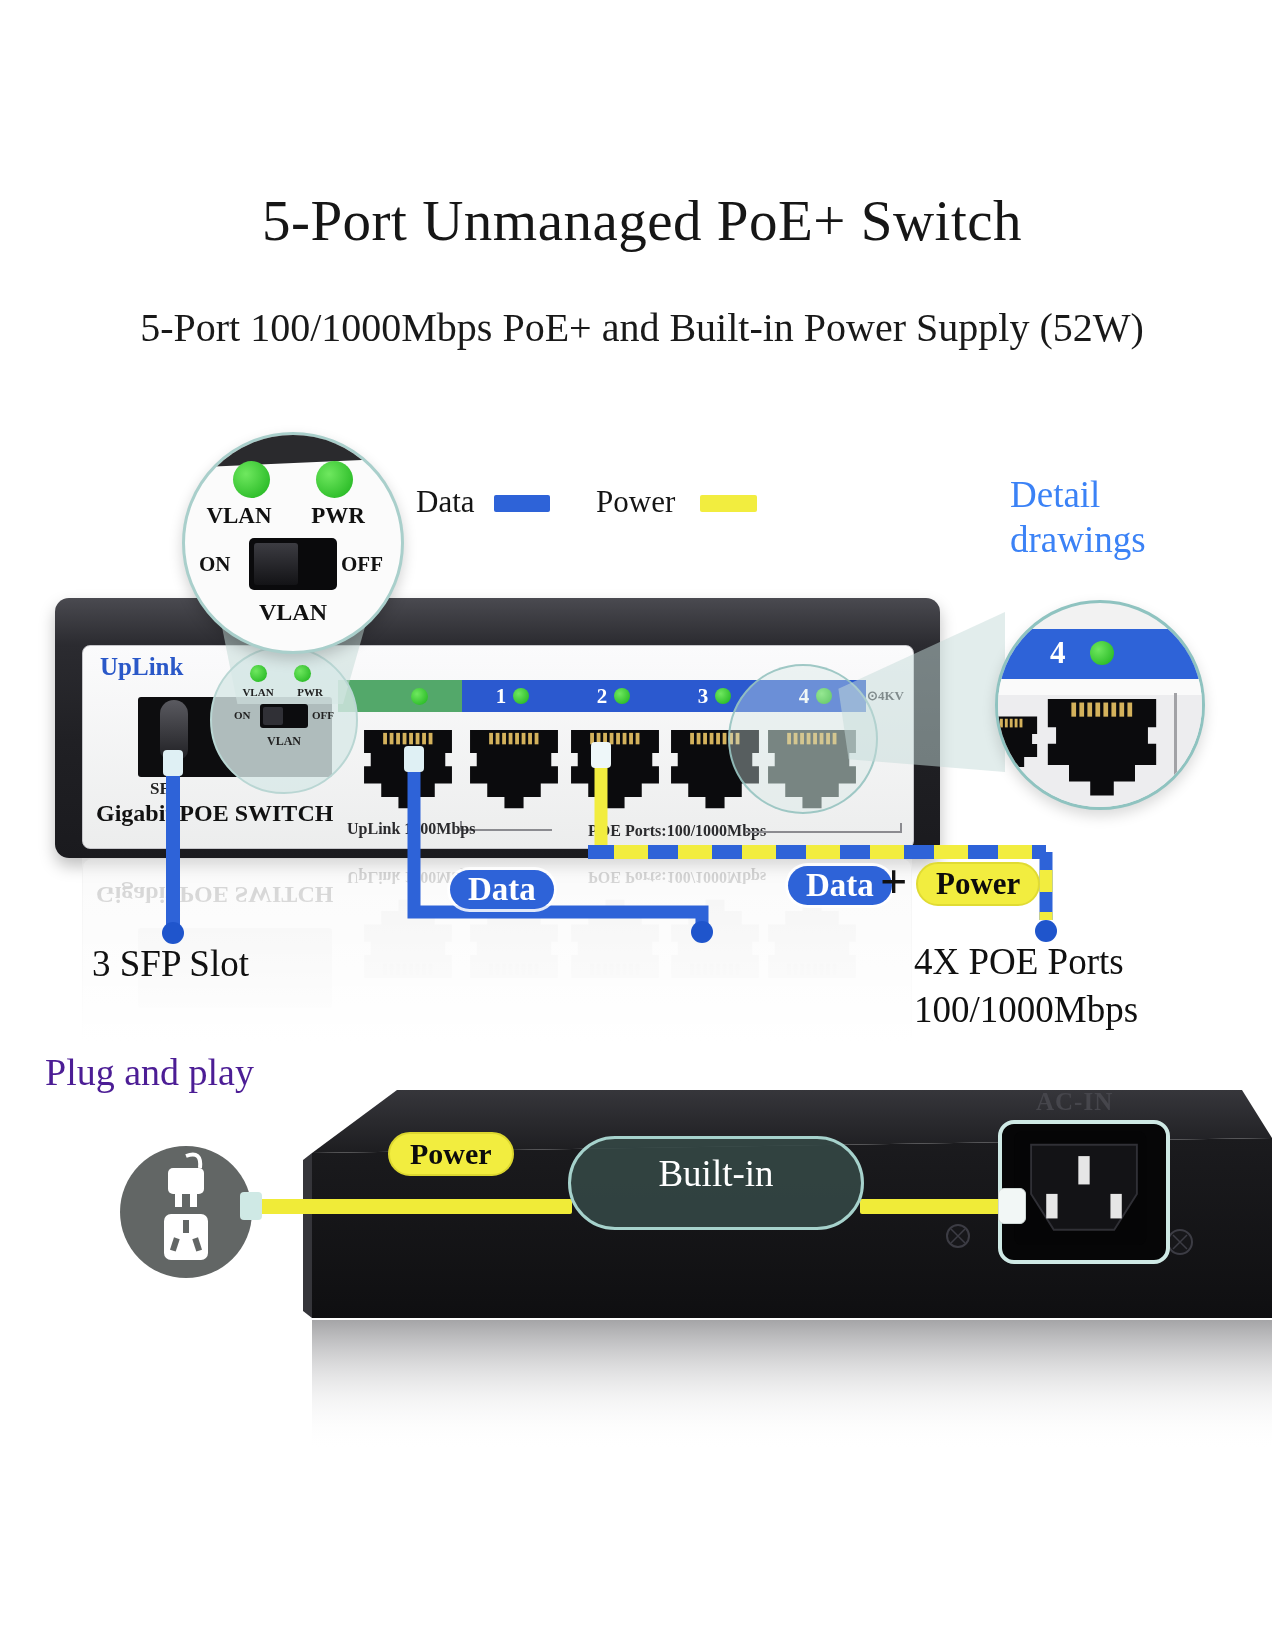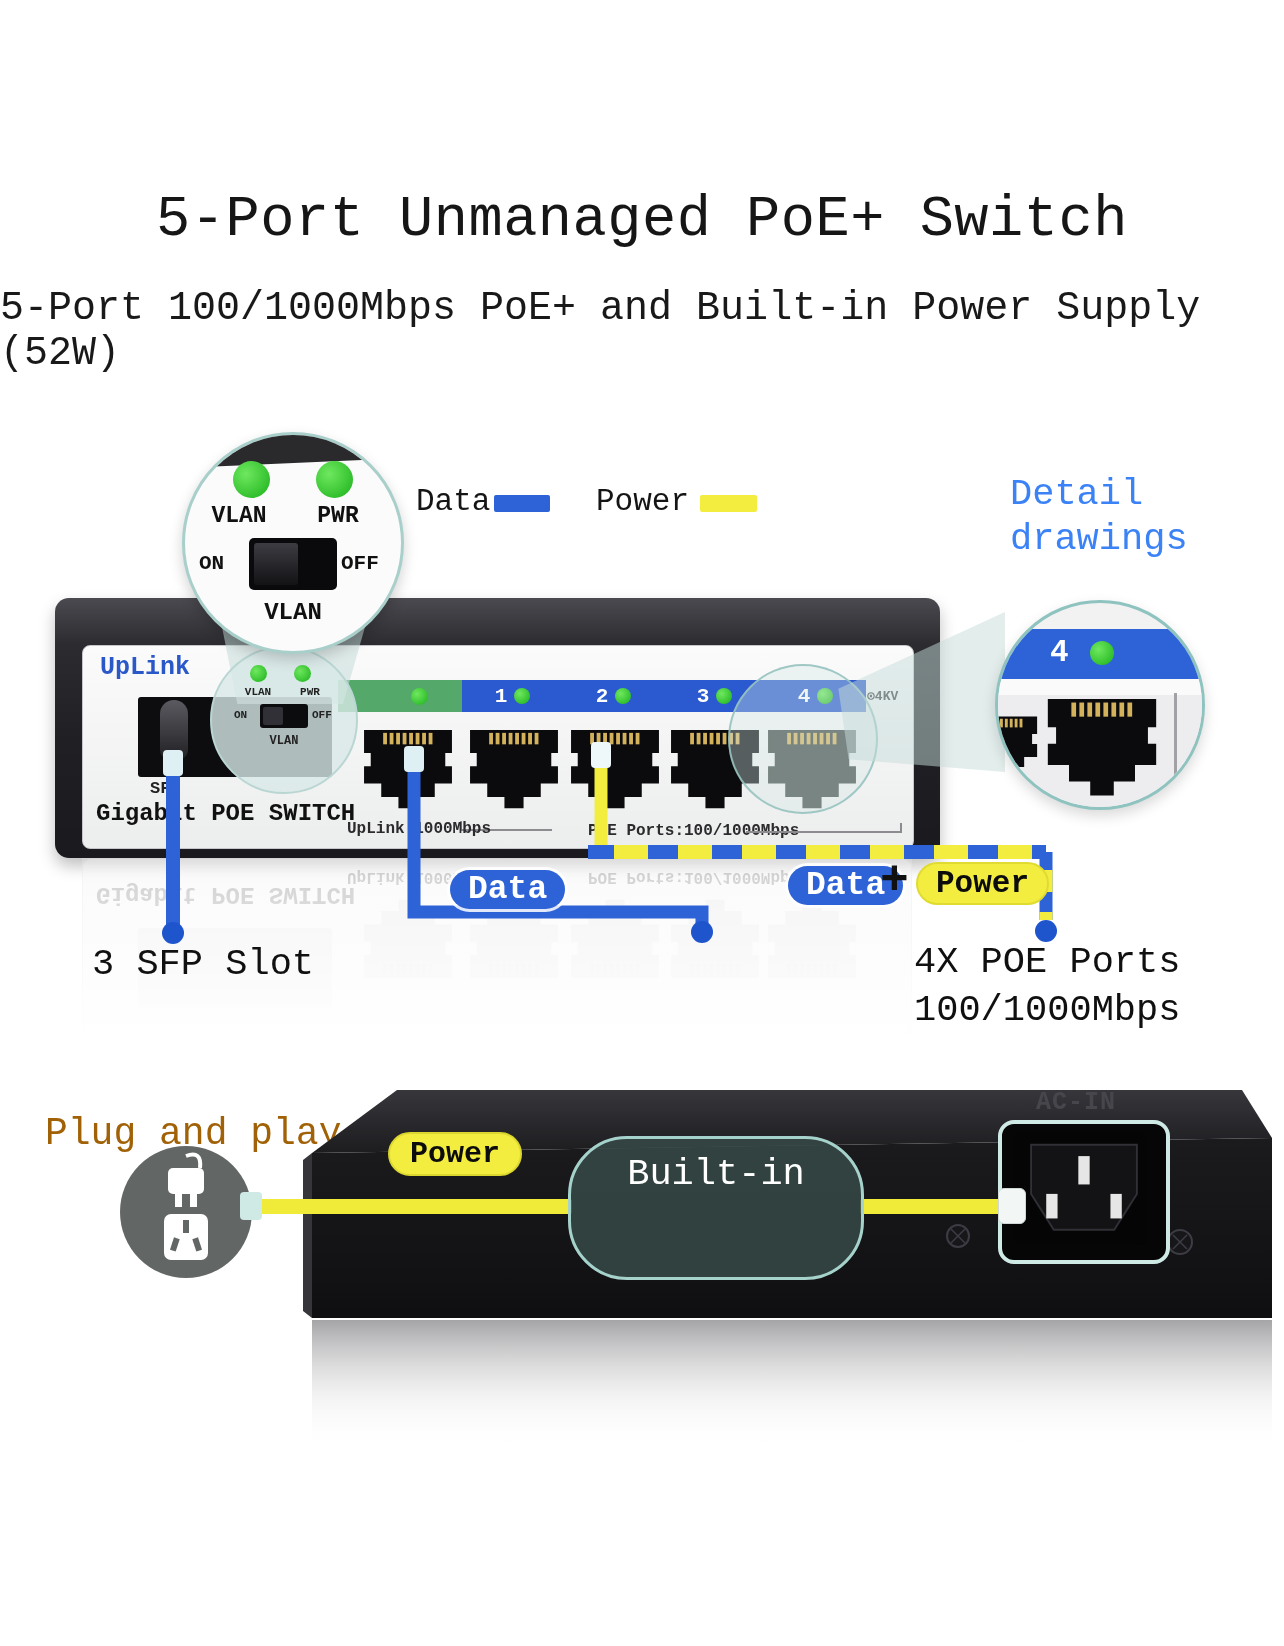--- a/index.html
+++ b/index.html
@@ -1,23 +1,23 @@
 <!DOCTYPE html>
 <html><head>
 <meta charset="utf-8">
 <style>
   html,body{margin:0;padding:0;background:#fff;}
   .page{position:relative;width:1284px;height:1646px;background:#fff;overflow:hidden;
-        font-family:Liberation Mono, monospace;color:#151515;}
+        font-family:Liberation Serif, serif;color:#151515;}
   .abs{position:absolute;}
 
   
   [data-name="page-title"]{left:0;top:188px;width:100%;text-align:center;font-size:57px;
      font-weight:500;letter-spacing:0.5px;color:#161616;}
-  [data-name="page-subtitle"]{left:0;top:286px;width:100%;text-align:left;font-size:40px;
+  [data-name="page-subtitle"]{left:0;top:304px;width:100%;text-align:center;font-size:40px;
      font-weight:400;color:#191919;}
 
   
   [data-name="legend-data-label"]{left:416px;top:484px;font-size:31px;}
   [data-name="legend-data-swatch"]{left:494px;top:495px;width:56px;height:17px;background:#2e63d8;border-radius:2px;}
   [data-name="legend-power-label"]{left:596px;top:484px;font-size:31px;}
   [data-name="legend-power-swatch"]{left:700px;top:495px;width:57px;height:17px;background:#f2ed3f;border-radius:2px;}
 
   [data-name="detail-heading"]{left:1010px;top:472px;font-size:37px;line-height:45px;color:#3b82f6;}
 
@@ -105,33 +105,33 @@
   [data-name="data-pill-2"]{left:788px;top:866px;}
   [data-name="plus-sign"]{left:880px;top:854px;font-size:48px;font-weight:bold;color:#111;}
   [data-name="power-pill-top"]{left:916px;top:862px;background:#f2ed3f;color:#0c0c0c;font-weight:bold;
      font-size:31px;padding:2px 18px;border-radius:22px;border:2px solid #e0db33;}
   .callout{font-size:37px;color:#101010;line-height:48px;}
   [data-name="sfp-callout"]{left:92px;top:940px;}
   [data-name="uplink-callout"]{left:578px;top:938px;}
   [data-name="poe-callout"]{left:886px;top:938px;margin-left:28px;}
 
   
-  [data-name="plug-and-play-label"]{left:45px;top:1112px;font-size:38px;color:#a16207;}
+  [data-name="plug-and-play-label"]{left:45px;top:1050px;font-size:38px;color:#4c1d95;}
   [data-name="rear-view"]{left:0;top:1060px;width:1284px;height:420px;}
   [data-name="ac-in-label"]{left:1036px;top:1088px;font-size:25px;font-weight:bold;letter-spacing:1px;color:#46464c;}
   [data-name="ac-inlet"]{left:998px;top:1120px;width:172px;height:144px;border:4px solid #cfe9e5;
      border-radius:16px;background:#060607;box-sizing:border-box;}
   .yellow-line{background:#f0eb38;height:15px;border-radius:2px;}
   [data-name="power-line-start-connector"]{left:240px;top:1192px;width:22px;height:28px;background:#cfe9e5;border-radius:4px;}
   [data-name="power-line-end-connector"]{left:998px;top:1188px;width:26px;height:34px;background:#f2f7f6;
      border:1px solid #cfd8d6;border-radius:6px;}
   [data-name="plug-icon-circle"]{left:120px;top:1146px;width:132px;height:132px;border-radius:50%;background:#626665;}
   [data-name="power-pill-bottom"]{left:388px;top:1132px;background:#f2ed3f;color:#0c0c0c;font-weight:bold;
      font-size:30px;padding:3px 20px;border-radius:22px;border:2px solid #dcd72f;}
-  [data-name="builtin-pill"]{left:568px;top:1136px;width:296px;height:144px;border-radius:59px;
+  [data-name="builtin-pill"]{left:568px;top:1136px;width:296px;height:94px;border-radius:59px;
      border:3px solid #a6d2cc;background:rgba(52,72,69,0.88);box-sizing:border-box;
      color:#fff;text-align:center;font-size:37px;line-height:46px;padding-top:12px;}
 </style>
 </head>
 <body>
 
 <svg width="0" height="0" style="position:absolute">
   <symbol id="rj45" viewBox="0 0 100 90">
     <polygon fill="currentColor" points="4,0 96,0 96,24 89,24 89,38 96,38 96,56 78,56 78,70 60,70 60,82 40,82 40,70 22,70 22,56 4,56 4,38 11,38 11,24 4,24"></polygon>
     <g fill="var(--pin,#d4b25c)">

